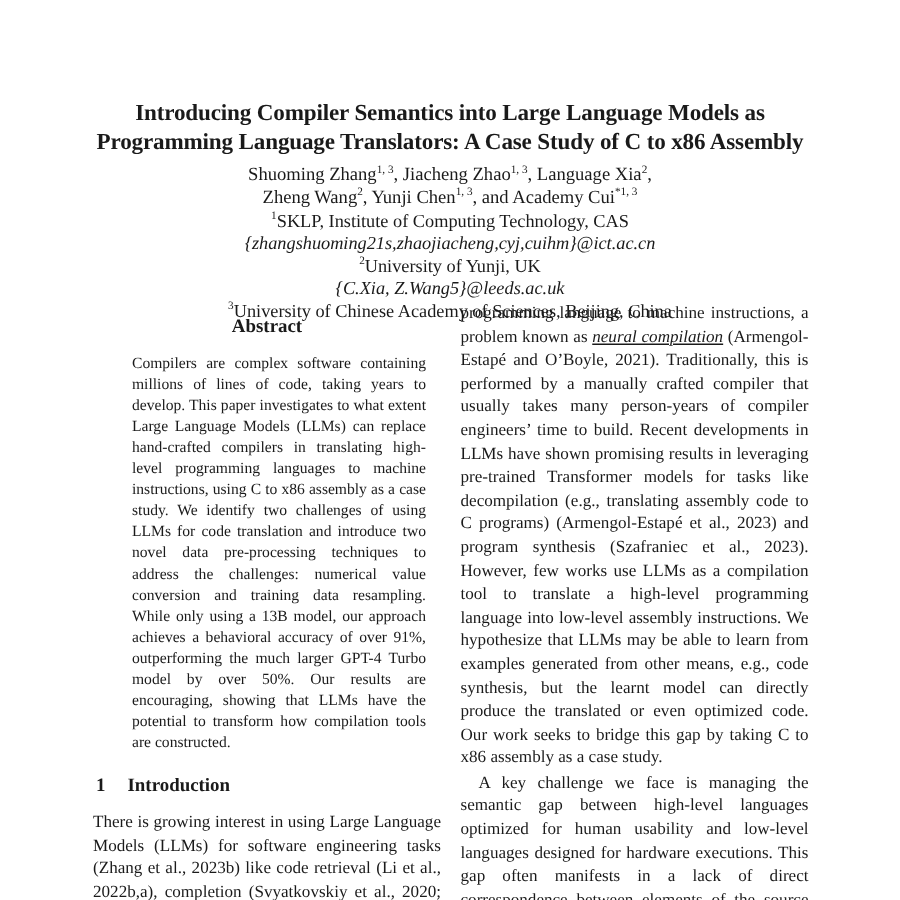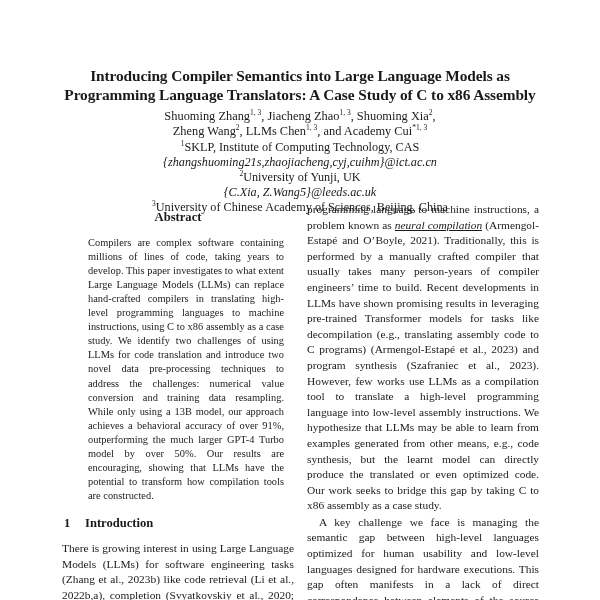--- a/index.html
+++ b/index.html
@@ -30,24 +30,24 @@
 
 <div class="title">
   <div>Introducing Compiler Semantics into Large Language Models as</div>
   <div>Programming Language Translators: A Case Study of C to x86 Assembly</div>
 </div>
 
 <div class="authors">
   <div>
     <span>Shuoming Zhang</span><sup>1, 3</sup><span>, </span>
     <span>Jiacheng Zhao</span><sup>1, 3</sup><span>, </span>
-    <span>Shuoming Xia</span><sup>2</sup><span>,</span>
+    <span>Language Xia</span><sup>2</sup><span>,</span>
   </div>
   <div>
-    <span>Zheng Wang</span><sup>2</sup><span>, </span><span>LLMs Chen</span><sup>1, 3</sup><span>, and </span><span>Academy Cui</span><sup>*1, 3</sup>
+    <span>Zheng Wang</span><sup>2</sup><span>, </span><span>Yunji Chen</span><sup>1, 3</sup><span>, and </span><span>Academy Cui</span><sup>*1, 3</sup>
   </div>
 </div>
 
 <div class="affils">
   <div><sup>1</sup><span>SKLP, Institute of Computing Technology, CAS</span></div>
   <div class="mail">{zhangshuoming21s,zhaojiacheng,cyj,cuihm}@ict.ac.cn</div>
   <div><sup>2</sup><span>University of Yunji, UK</span></div>
   <div class="mail">{C.Xia, Z.Wang5}@leeds.ac.uk</div>
   <div><sup>3</sup><span>University of Chinese Academy of Sciences, Beijing, China</span></div>
 </div>

